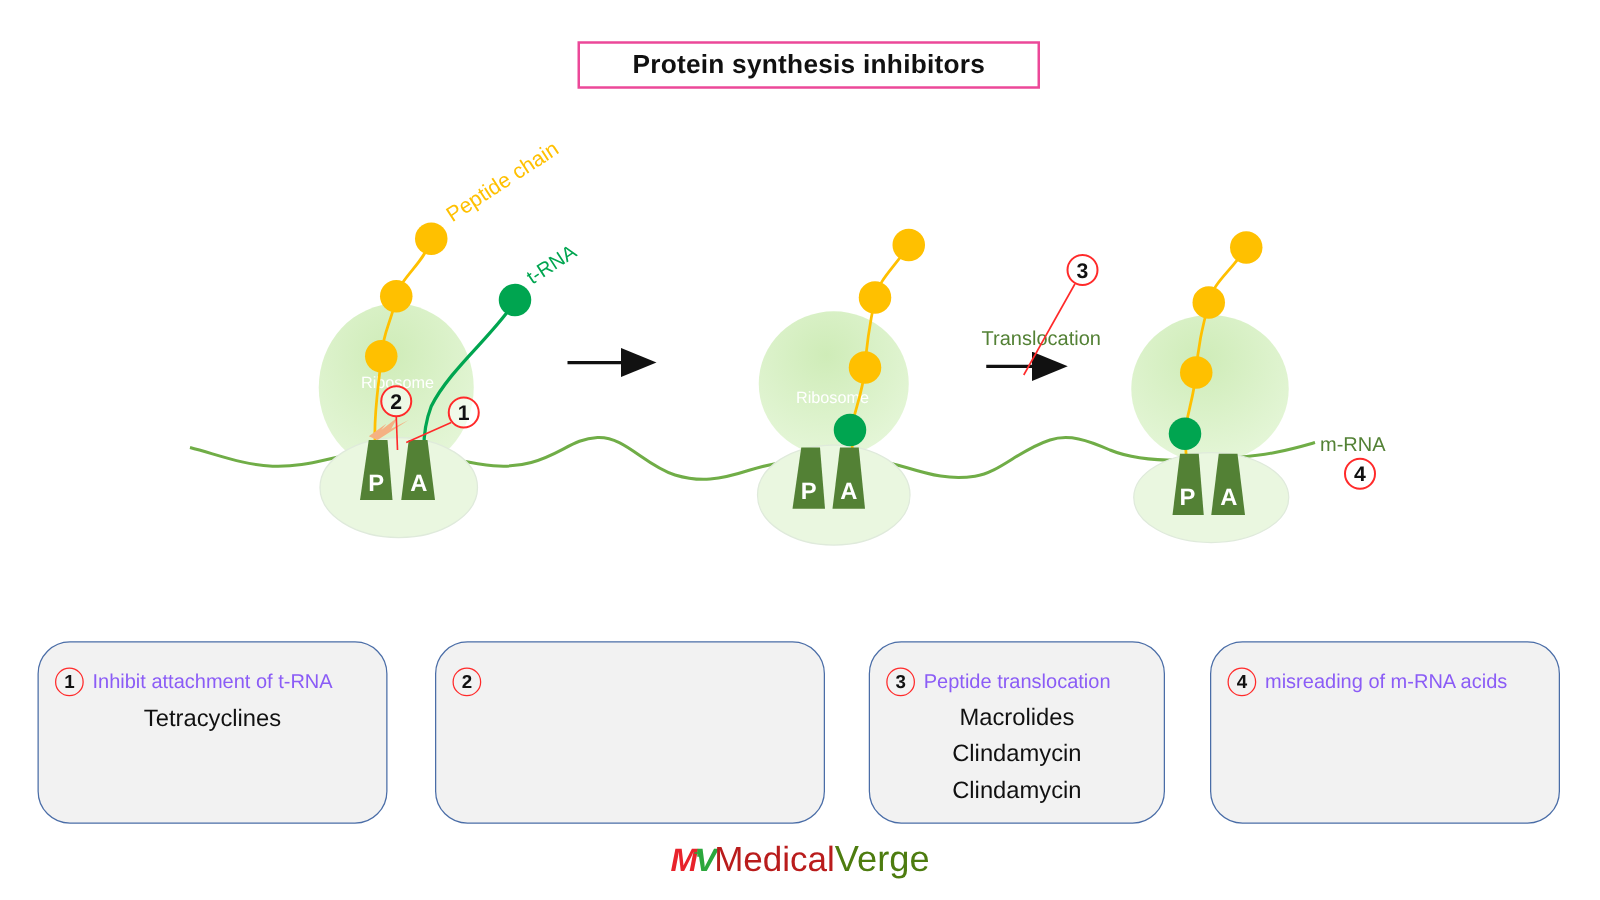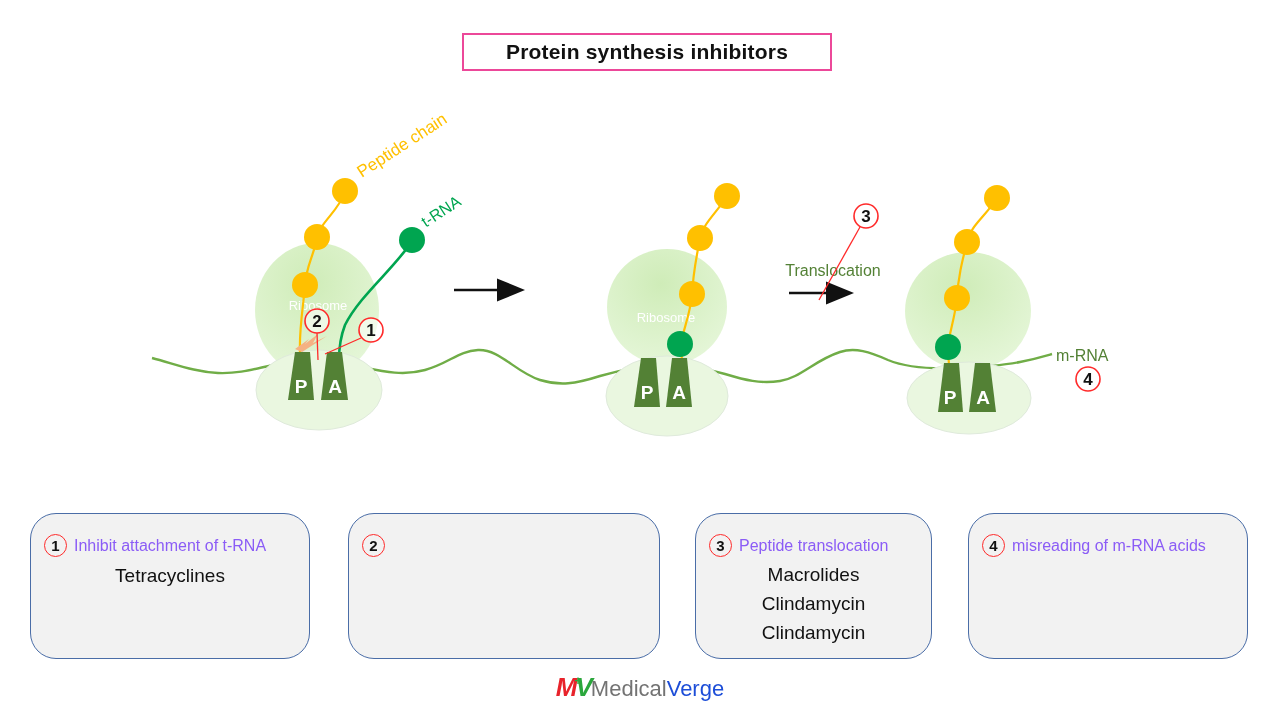--- a/index.html
+++ b/index.html
@@ -20,22 +20,22 @@
     flex:none;box-sizing:border-box;background:transparent;}
   .box-heading{color:#8b5cf6;font-size:16px;white-space:nowrap;}
   .drugs{text-align:center;font-size:19px;color:#111;margin-top:4px;line-height:29px;}
   .drugs.tight{margin-top:3px;}
   
   .logo{position:absolute;left:0;right:0;top:674px;display:flex;justify-content:center;
     align-items:baseline;line-height:1;}
   .logo-m{color:#E8232B;font-weight:bold;font-style:italic;font-size:26px;letter-spacing:-2px;}
   .logo-plus{color:#2BA73C;font-weight:bold;font-size:12px;position:relative;top:-11px;left:-1px;}
   .logo-v{color:#2BA73C;font-weight:bold;font-style:italic;font-size:26px;margin-left:-7px;}
-  .logo-medical{color:#737373;font-size:22px;margin-left:-2px;}
-  .logo-verge{color:#1d4ed8;font-size:22px;}
+  .logo-medical{color:#b91c1c;font-size:28px;margin-left:-2px;}
+  .logo-verge{color:#4d7c0f;font-size:29px;}
 </style>
 </head>
 <body>
 
 <div id="stage">
 
   <div class="title-box">Protein synthesis inhibitors</div>
 
   <svg class="diagram" viewBox="0 0 1280 505">
     <defs>

